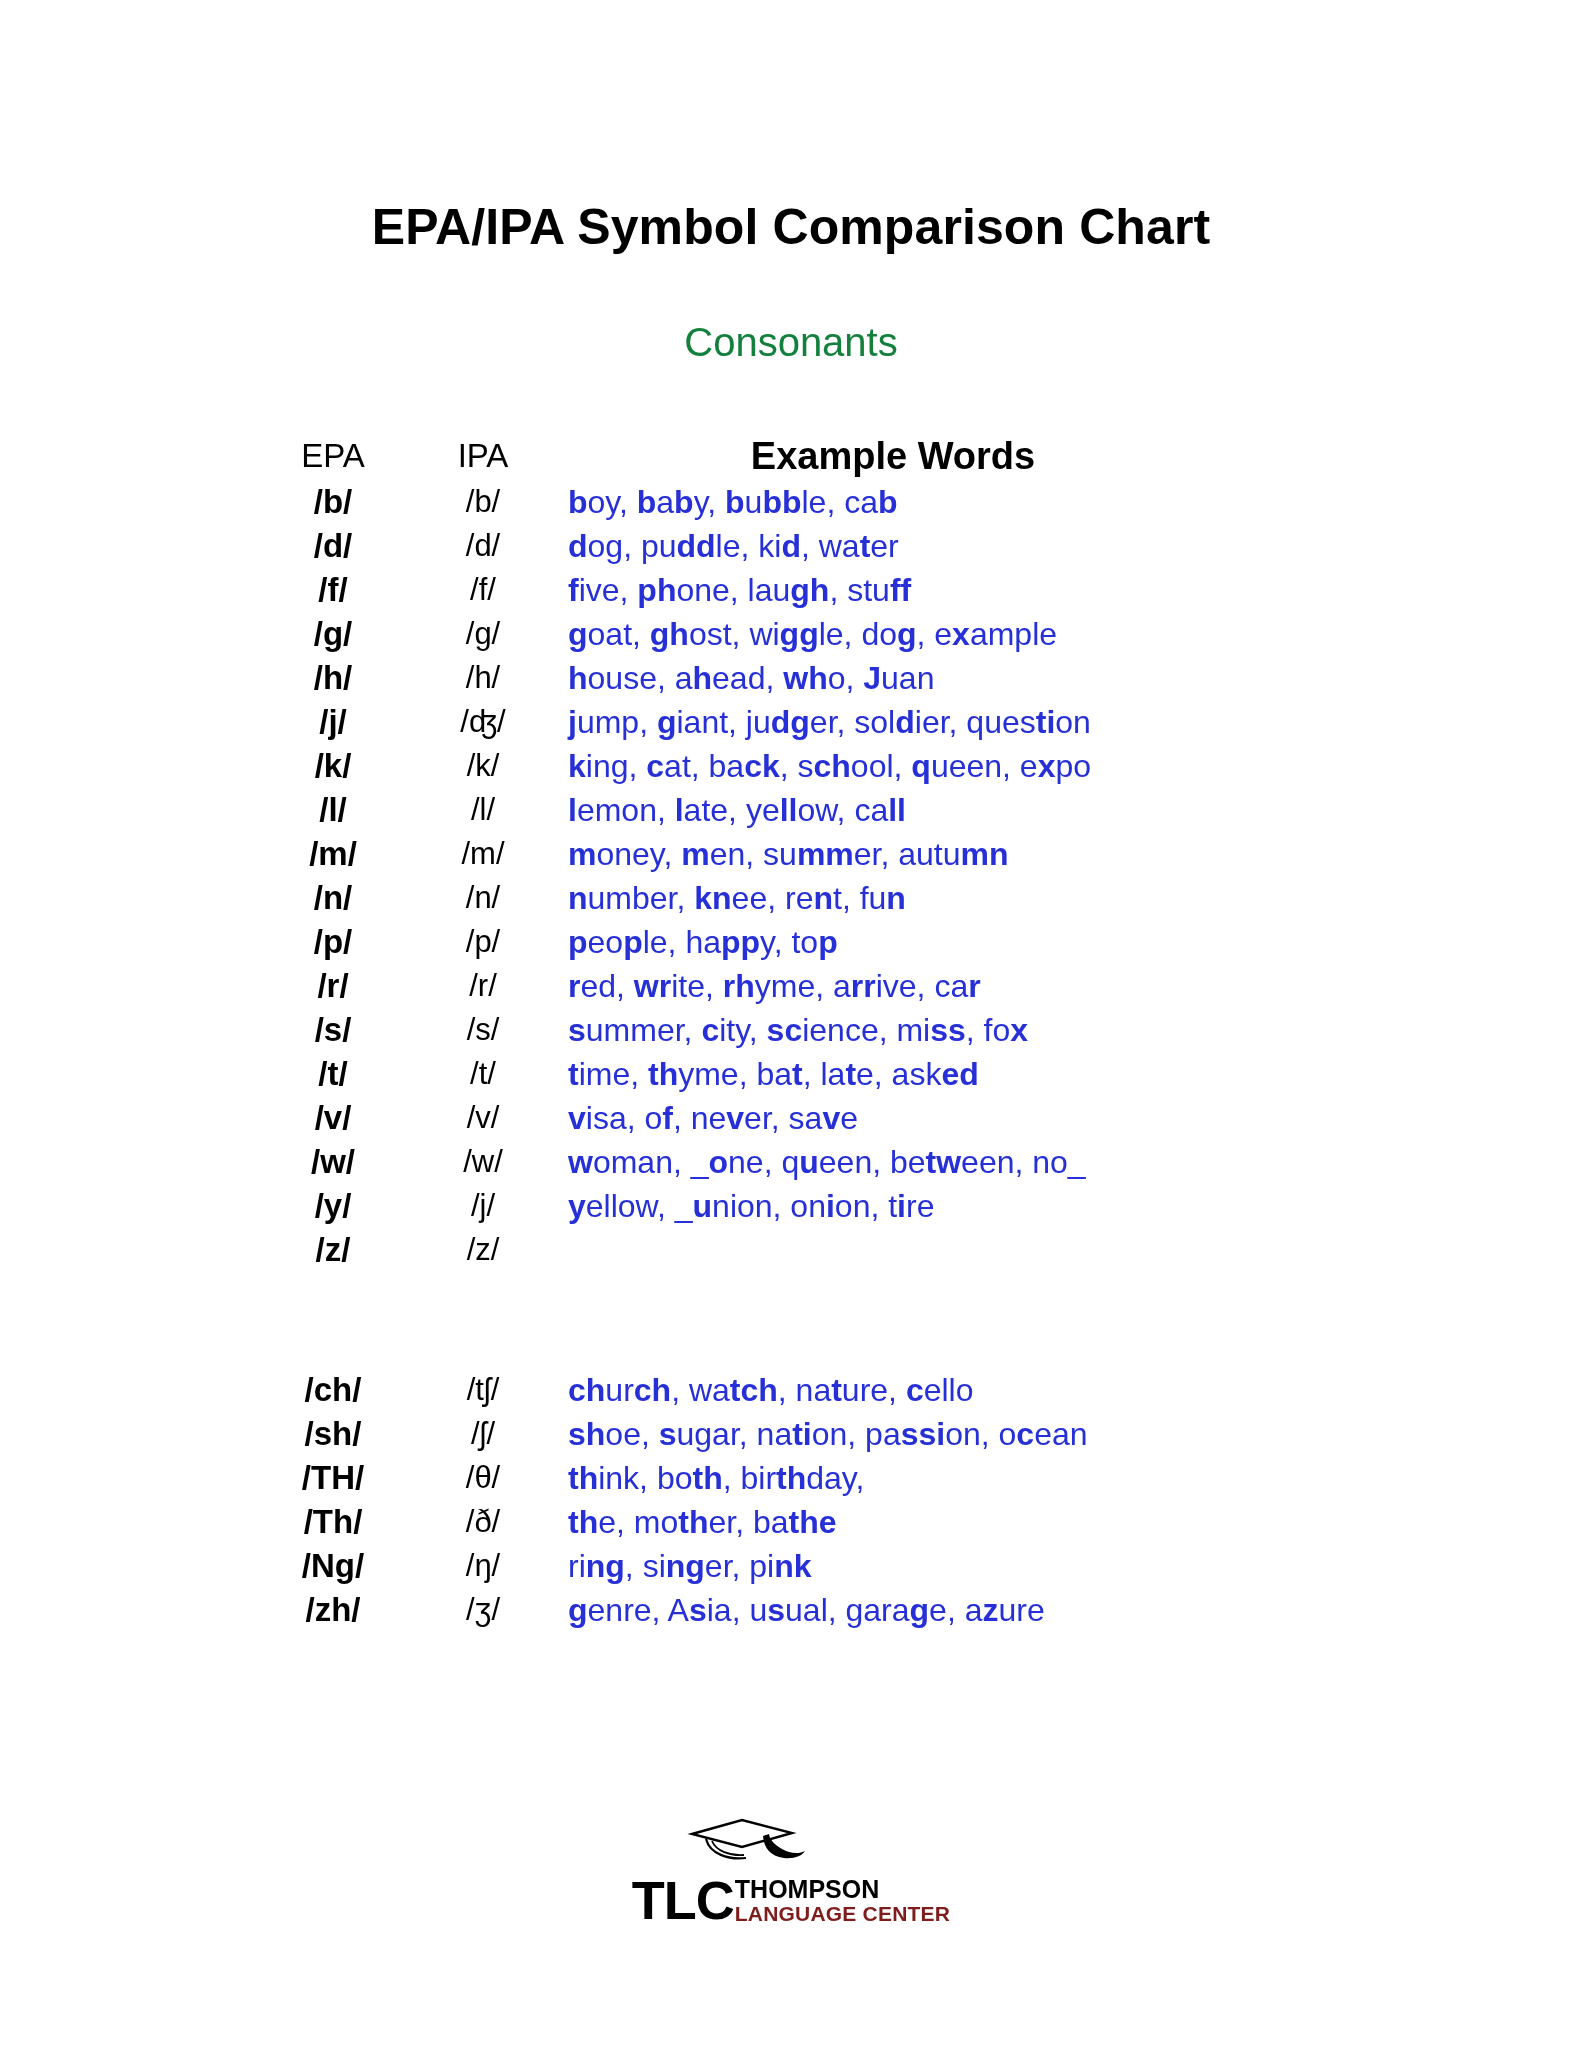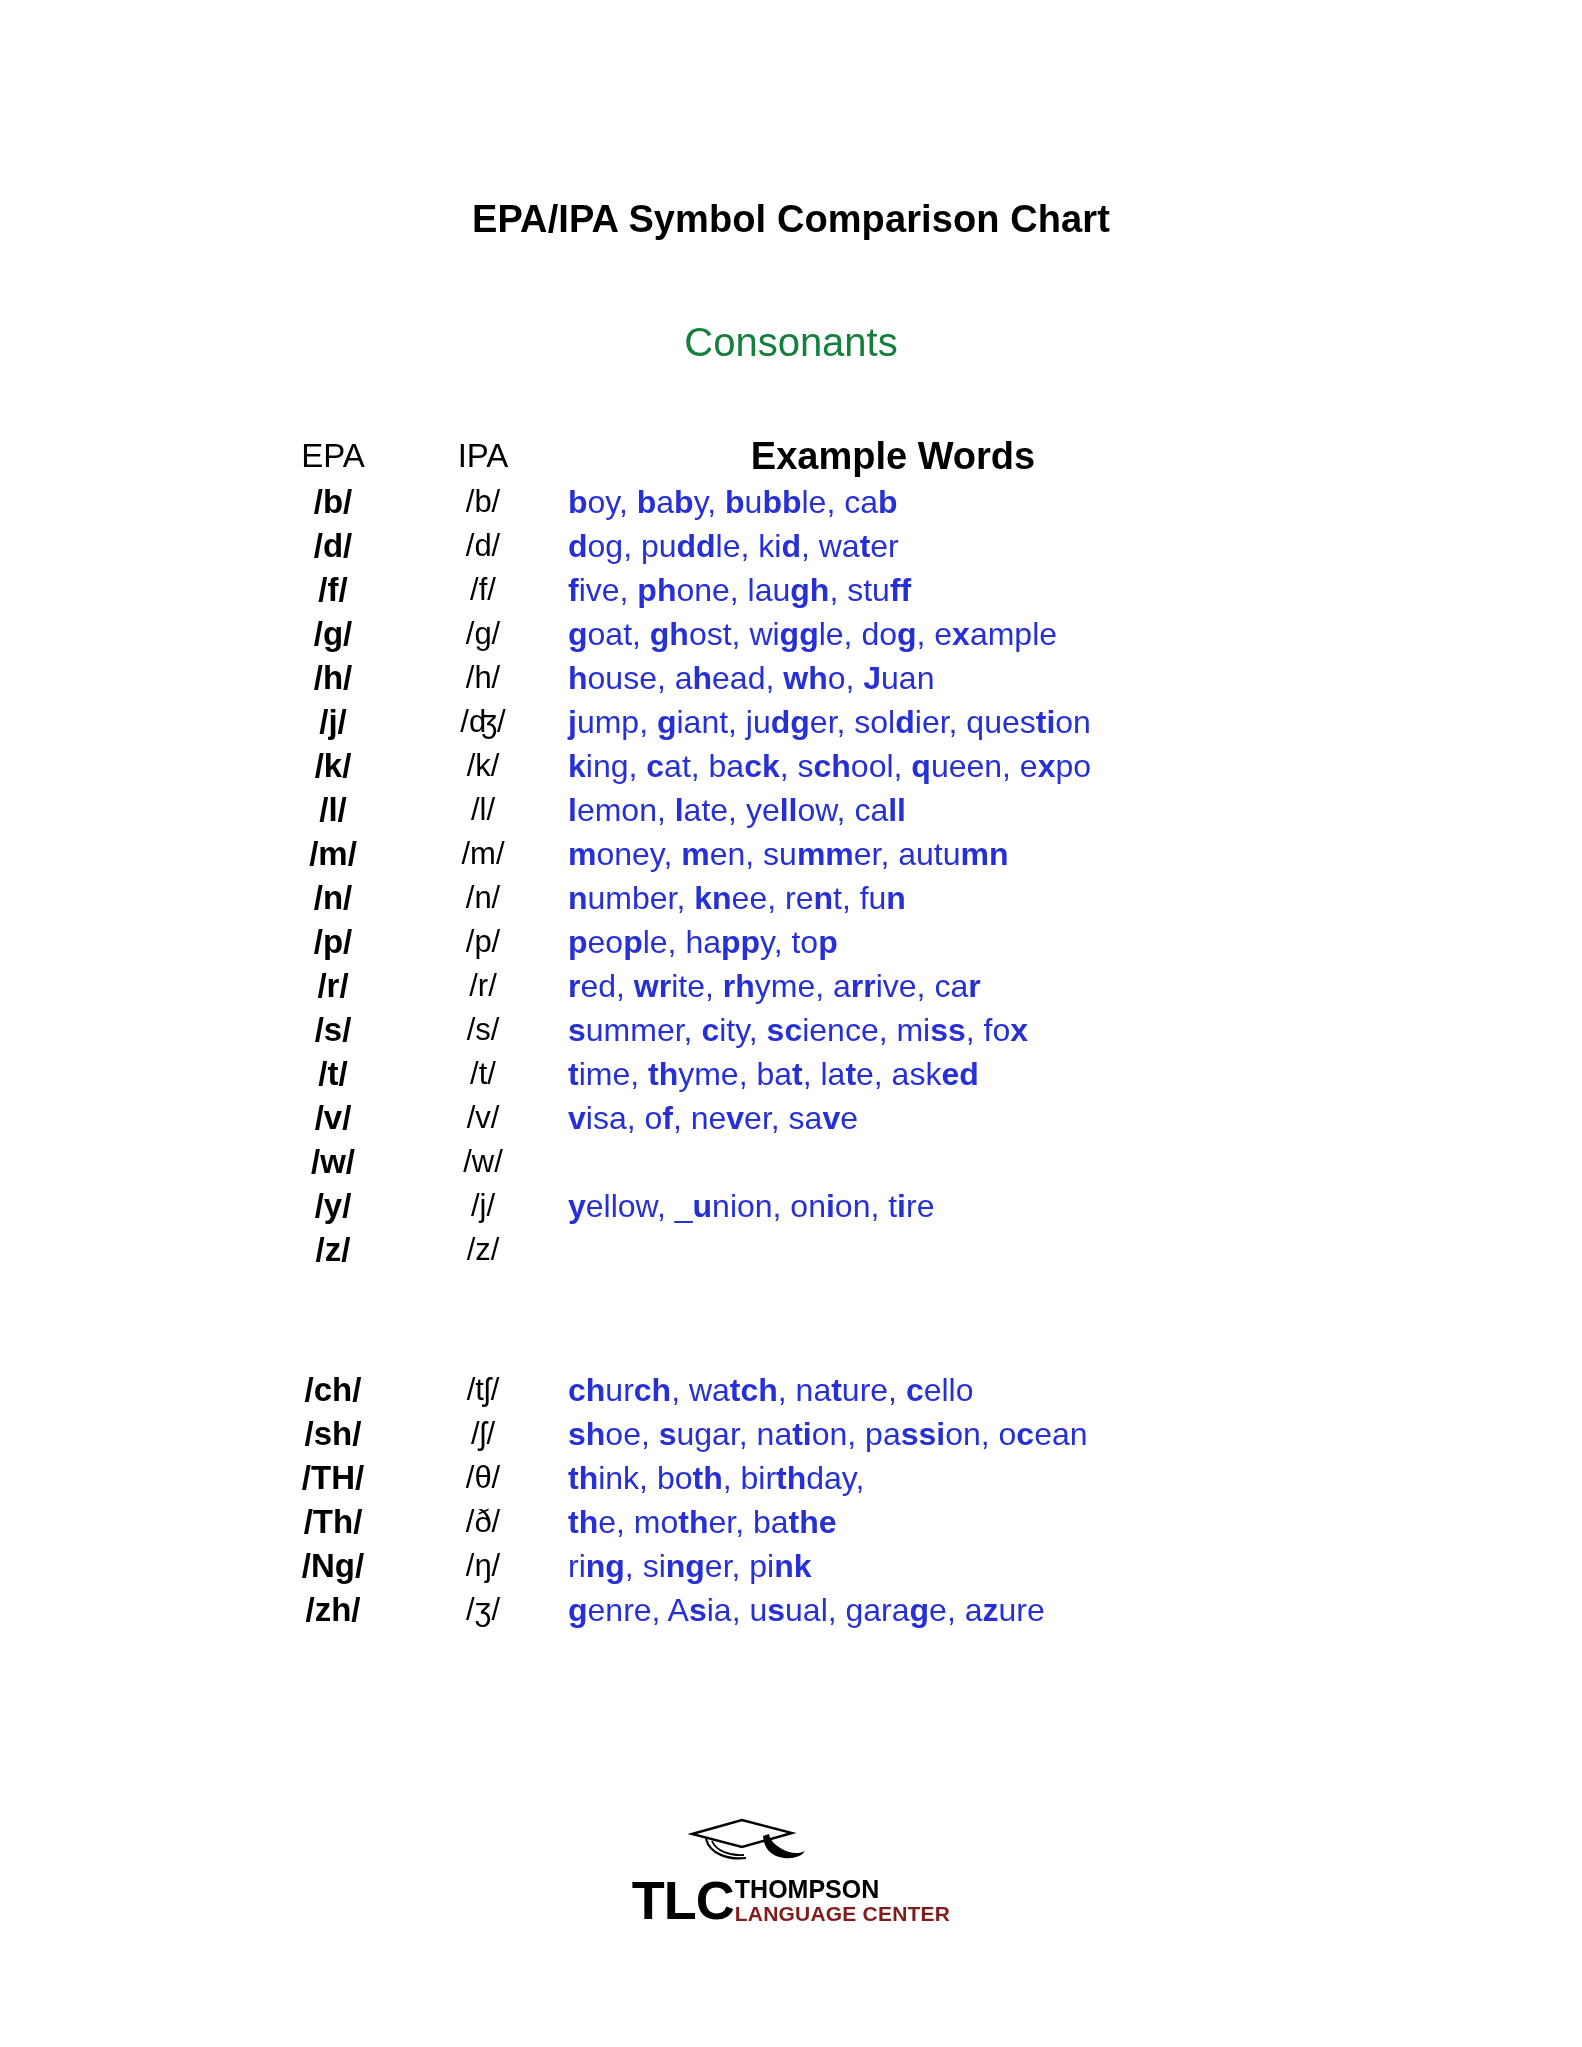--- a/index.html
+++ b/index.html
@@ -23,21 +23,21 @@
     background: #ffffff;
   }
 
   
   .doc-title {
     position: absolute;
     top: 198px;
     left: 0;
     width: 1582px;
     text-align: center;
-    font-size: 38px;
+    font-size: 50px;
     font-weight: 700;
     letter-spacing: 0.1px;
     color: #000000;
   }
   .section-title {
     position: absolute;
     top: 320px;
     left: 0;
     width: 1582px;
     text-align: center;
@@ -257,20 +257,21 @@
           <div class="col-words"><b>t</b>ime, <b>th</b>yme, ba<b>t</b>, la<b>t</b>e, ask<b>ed</b></div>
         </div>
         <div class="row">
           <div class="col-epa">/v/</div>
           <div class="col-ipa">/v/</div>
           <div class="col-words"><b>v</b>isa, o<b>f</b>, ne<b>v</b>er, sa<b>v</b>e</div>
         </div>
         <div class="row">
           <div class="col-epa">/w/</div>
           <div class="col-ipa">/w/</div>
+          <div class="col-words"><b>w</b>oman, _<b>o</b>ne, q<b>u</b>een, be<b>tw</b>een, no_</div>
         </div>
         <div class="row">
           <div class="col-epa">/y/</div>
           <div class="col-ipa">/j/</div>
           <div class="col-words"><b>y</b>ellow, _<b>u</b>nion, on<b>i</b>on, t<b>i</b>re</div>
         </div>
         <div class="row">
           <div class="col-epa">/z/</div>
           <div class="col-ipa">/z/</div>
         </div>

